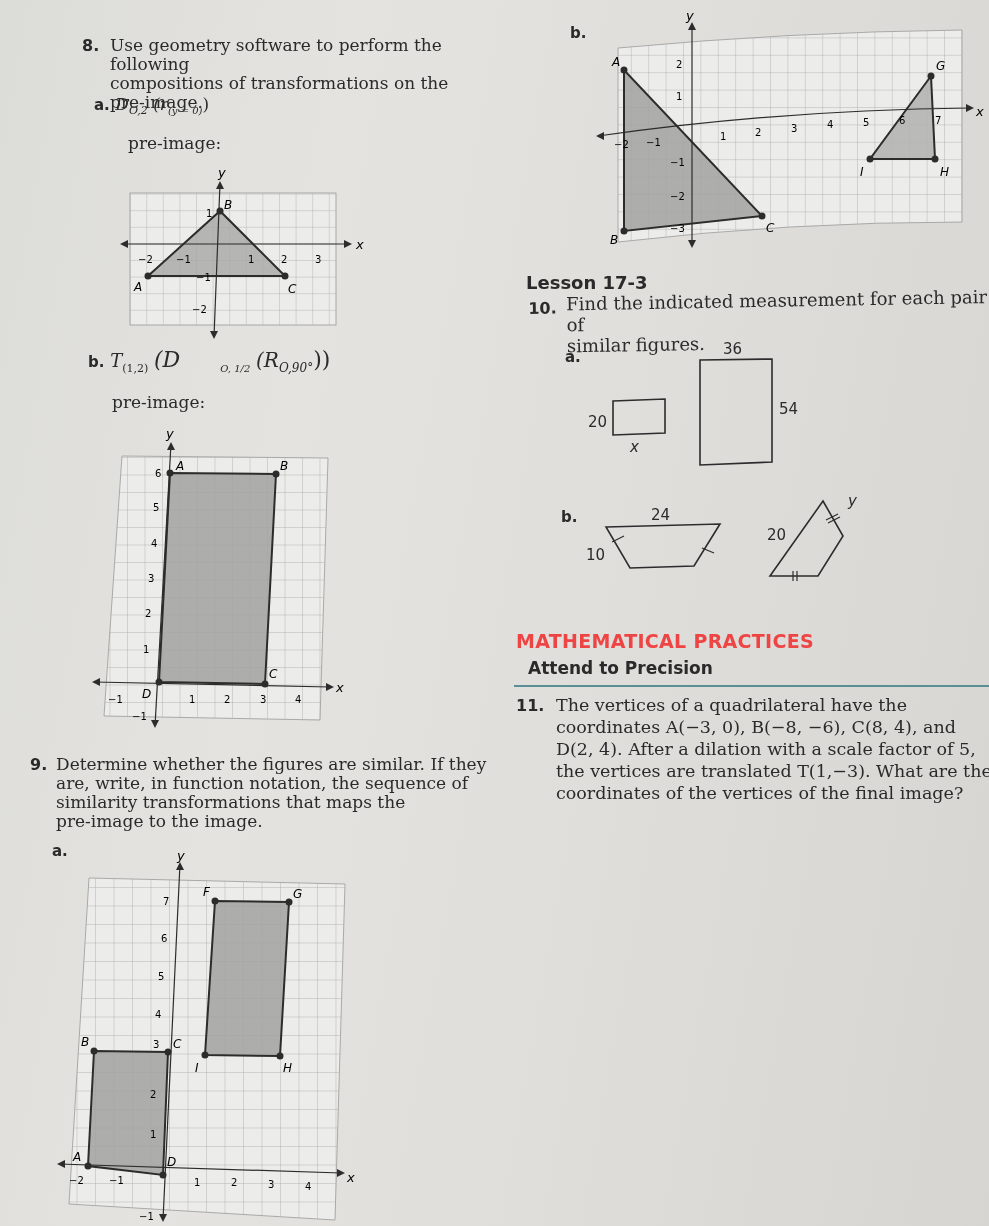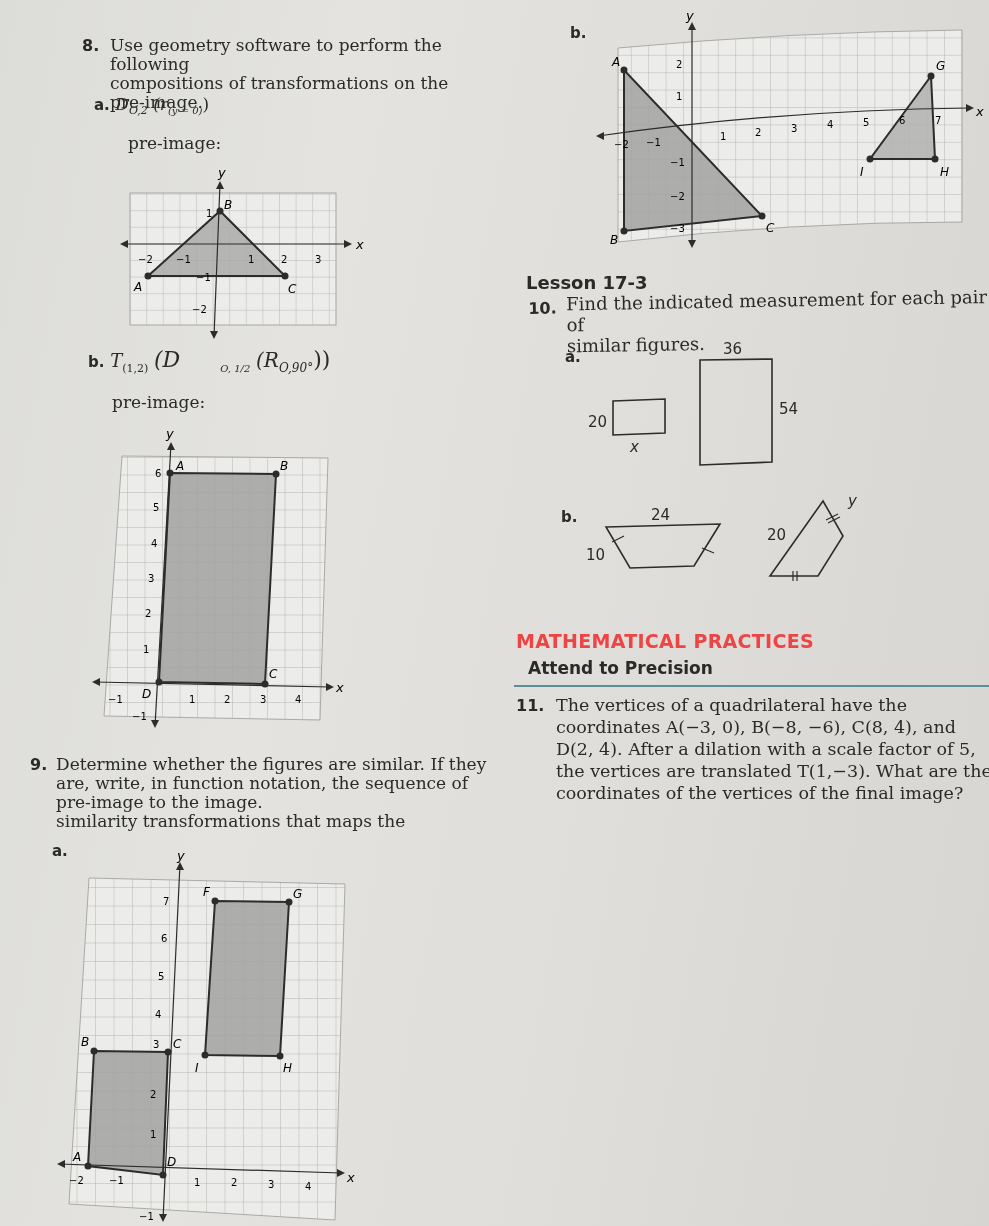--- a/index.html
+++ b/index.html
@@ -117,22 +117,22 @@
   <text x="190" y="50" font-size="12" font-style="italic">B</text>
   <text x="179" y="258" font-size="12" font-style="italic">C</text>
   <text x="52" y="278" font-size="12" font-style="italic">D</text>
 </svg>
 
 <div class="abs qtext" style="left:30px; top:755px; width:460px;">
   <span class="qnum abs" style="left:0; top:0;">9.</span>
   <div class="abs" style="left:26px; top:0; width:440px;">
     <div>Determine whether the figures are similar. If they</div>
     <div>are, write, in function notation, the sequence of</div>
+    <div>similarity transformations that maps the</div>
     <div>pre-image to the image.</div>
-    <div>similarity transformations that maps the</div>
   </div>
 </div>
 <div class="abs sub" style="left:52px; top:842px;">a.</div>
 
 <svg class="abs" style="left:55px; top:848px;" width="320" height="378" viewBox="0 0 320 378">
   <defs>
     <pattern id="grid9a" width="18.5" height="18.5" patternUnits="userSpaceOnUse" x="3" y="2">
       <path d="M18.5 0 L0 0 0 18.5" fill="none" stroke="#a8a8a4" stroke-width="0.8"></path>
     </pattern>
   </defs>

